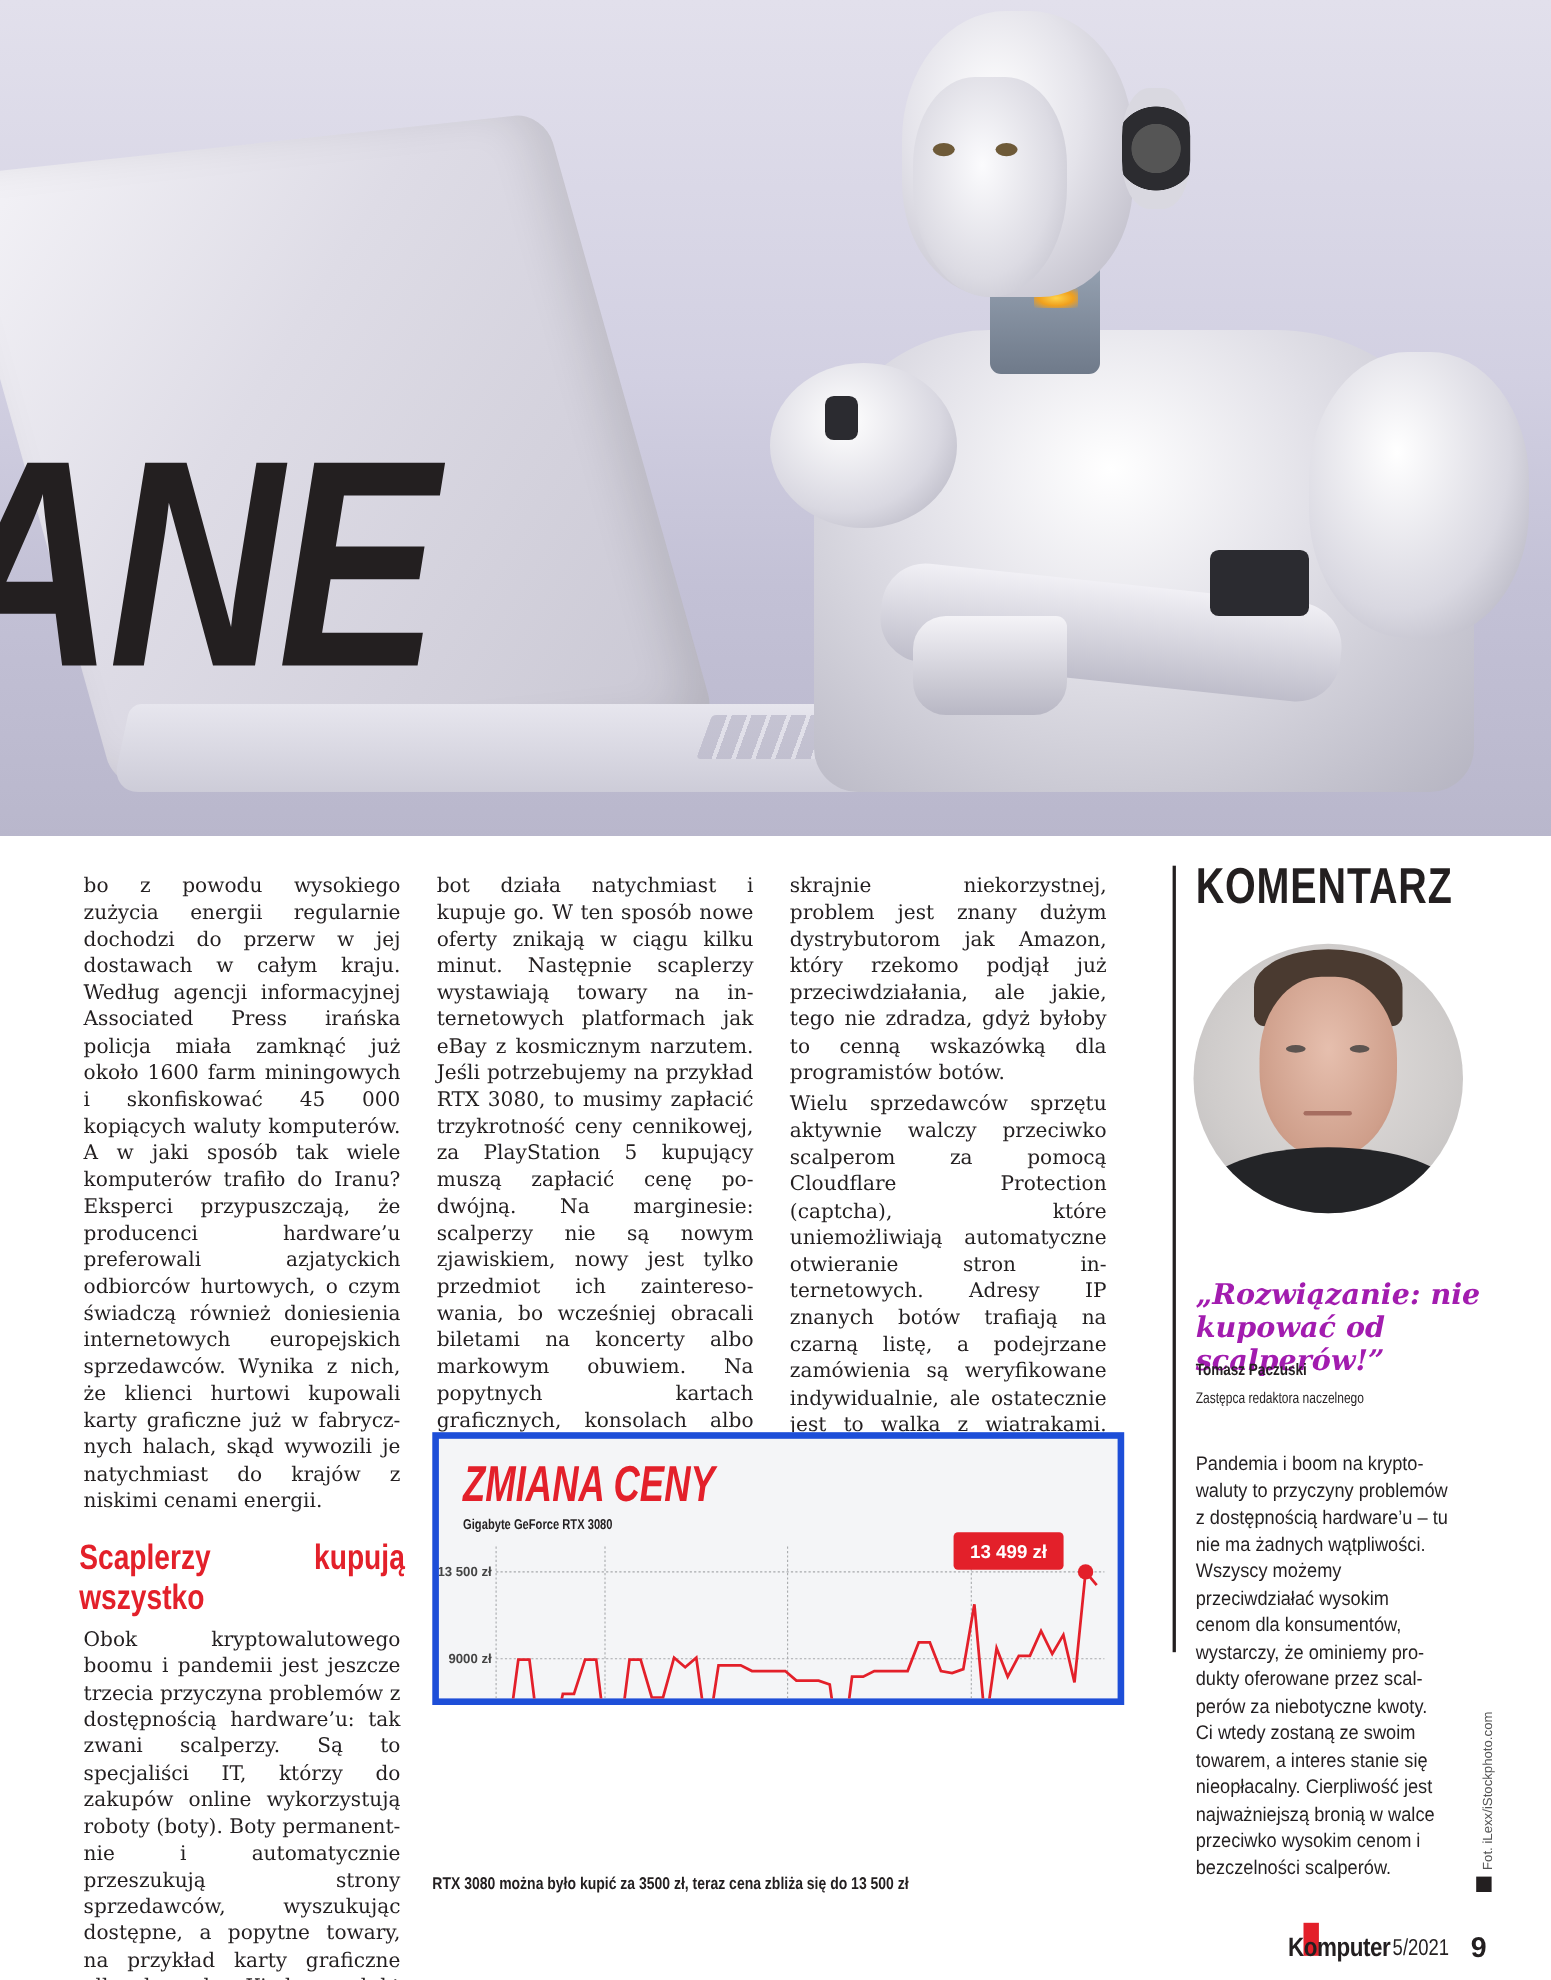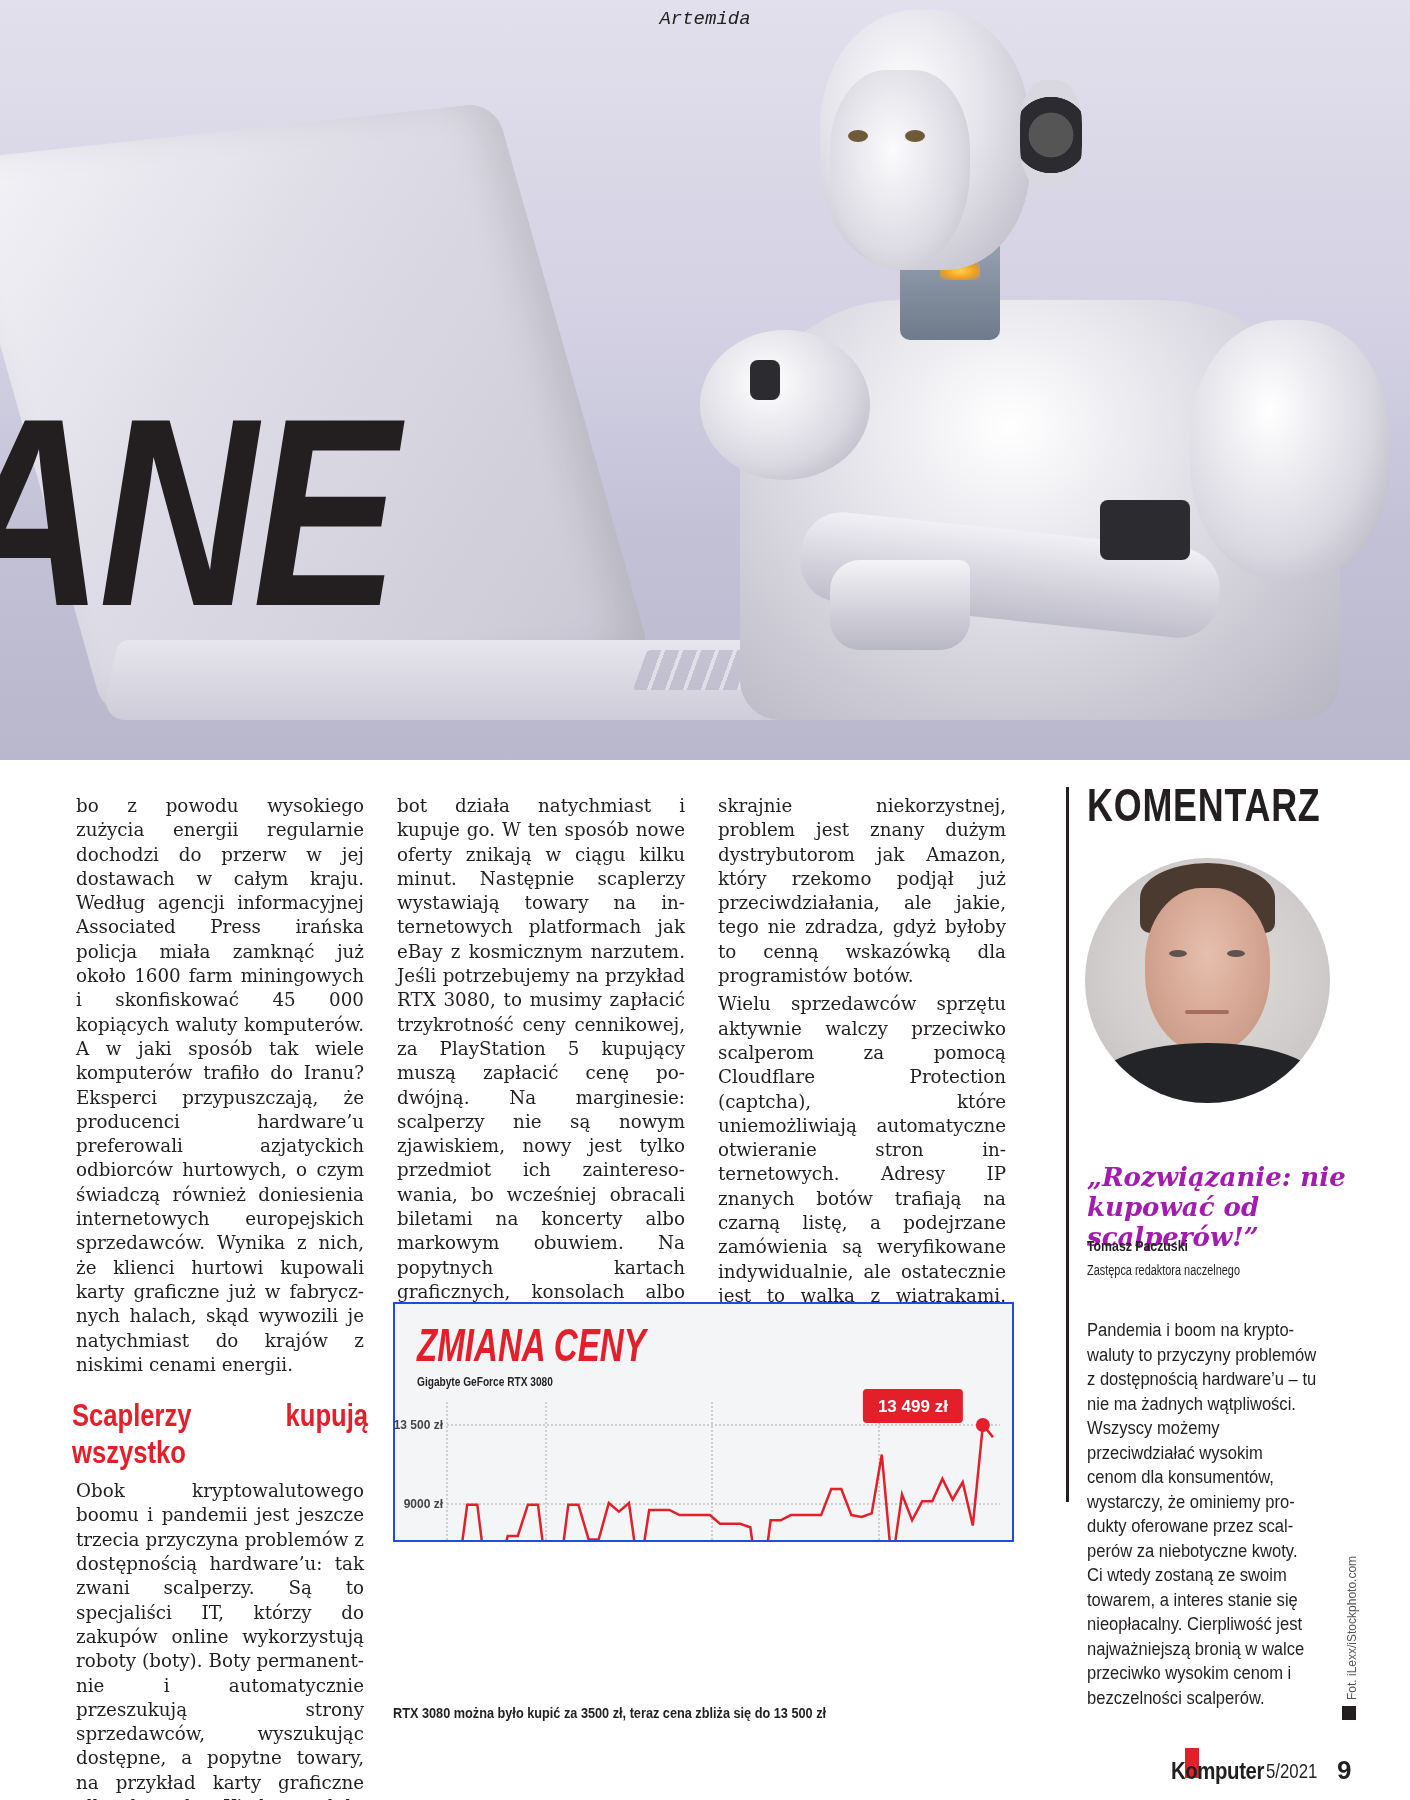--- a/index.html
+++ b/index.html
@@ -96,21 +96,21 @@
   .col2 { left: 393px; top: 790px; width: 296px; }
   .col3 { left: 714px; top: 790px; width: 296px; }
   .subhead {
     font-family: "Liberation Sans", sans-serif; font-weight: 700; color: #e3202a;
     font-size: 32px; line-height: 37px; margin: 20px 0 8px 0; transform: scaleX(0.8);
     transform-origin: left top; width: 370px;
   }
   
   .chart-box {
     position: absolute; left: 393px; top: 1302px; width: 617px; height: 236px;
-    border: 2px solid #1d4ed8; background: #f4f5f7;
+    border: 6px solid #1d4ed8; background: #f4f5f7;
   }
   .chart-title {
     position: absolute; left: 22px; top: 18px; font-family: "Liberation Sans", sans-serif;
     font-weight: 700; font-style: italic; color: #e3202a; font-size: 46px; line-height: 1;
     transform: scaleX(0.72); transform-origin: left top; white-space: nowrap;
   }
   .chart-subtitle {
     position: absolute; left: 22px; top: 70px; font-family: "Liberation Sans", sans-serif;
     font-weight: 700; font-size: 13px; color: #231f20; transform: scaleX(0.78); transform-origin: left top; white-space: nowrap;
   }
@@ -190,21 +190,20 @@
   <div class="neck-light"></div>
   <div class="robot-head"></div>
   <div class="robot-face"></div>
   <div class="robot-eye" style="left:848px;top:130px;"></div>
   <div class="robot-eye" style="left:905px;top:130px;"></div>
   <div class="robot-ear"></div>
   <div class="robot-arm"></div>
   <div class="robot-joint" style="left:1100px;top:500px;width:90px;height:60px;"></div>
   <div class="robot-joint" style="left:750px;top:360px;width:30px;height:40px;"></div>
   <div class="robot-hand"></div>
-  <div class="hero-credit-top">Artemida</div>
   <div class="headline">ANE</div>
 </div>
 
 <div class="col col1">
   <p>bo z powodu wysokiego zużycia energii regularnie dochodzi do przerw w jej dostawach w całym kraju. Według agencji informa­cyjnej Associated Press irańska policja miała zamknąć już około 1600 farm miningowych i skon­fiskować 45 000 kopiących walu­ty komputerów. A w jaki sposób tak wiele komputerów trafiło do Iranu? Eksperci przypuszczają, że producenci hardware’u prefero­wali azjatyckich odbiorców hurto­wych, o czym świadczą również doniesienia internetowych euro­pejskich sprzedawców. Wynika z nich, że klienci hurtowi kupo­wali karty graficzne już w fabrycz­nych halach, skąd wywozili je natychmiast do krajów z niskimi cenami energii.</p>
   <div class="subhead">Scaplerzy kupują wszystko</div>
   <p>Obok kryptowalutowego boomu i pandemii jest jeszcze trzecia przyczyna problemów z dostęp­nością hardware’u: tak zwani scal­perzy. Są to specjaliści IT, którzy do zakupów online wykorzystują roboty (boty). Boty permanent­nie i automatycznie przeszukują strony sprzedawców, wyszukując dostępne, a popytne towary, na przykład karty graficzne albo kon­sole. Kiedy produkt jest dostępny,</p>
 </div>
 
 <div class="col col2">

